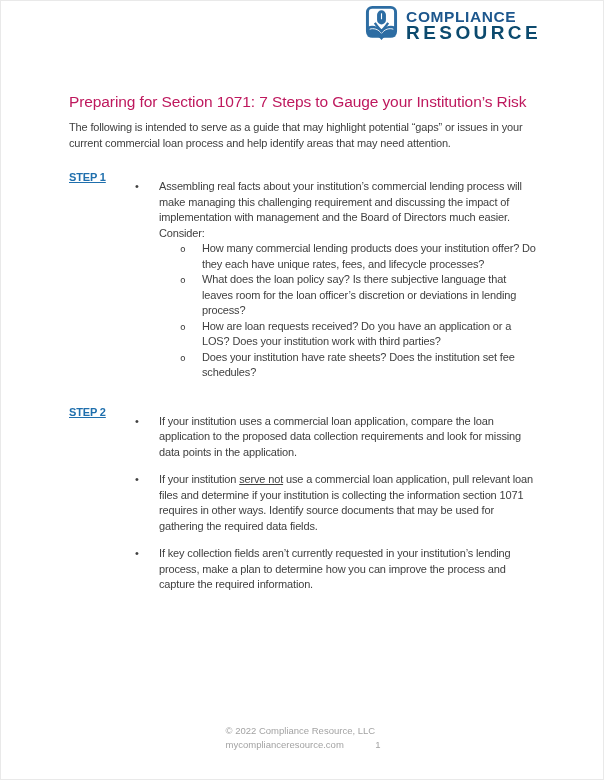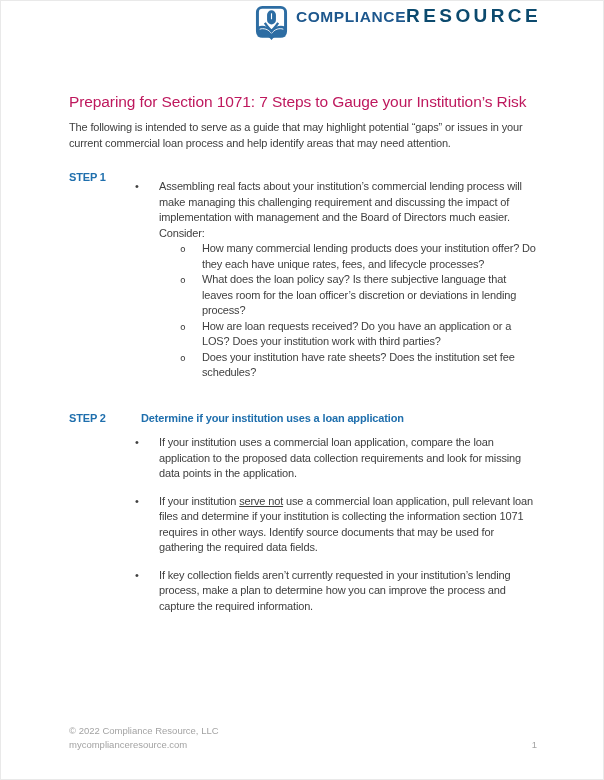--- a/index.html
+++ b/index.html
@@ -15,58 +15,58 @@
     font-size: 11px;
     letter-spacing: -0.15px;
     line-height: 15.5px;
     overflow: hidden;
   }
   .content { padding: 24px 66px 0 68px; }
 
   
   .hdr { display: flex; justify-content: flex-end; padding: 3px 62px 0 0; }
   .logo { display: flex; align-items: flex-start; gap: 6px; }
-  .logo-text { display: flex; flex-direction: row; margin-top: 4px; }
+  .logo-text { display: flex; flex-direction: column; margin-top: 4px; }
   .logo-l1 { color: #1d578d; font-weight: bold; font-size: 15.5px; letter-spacing: 0.6px; line-height: 17px; }
   .logo-l2 { color: #0c4a6e; font-weight: bold; font-size: 19px; letter-spacing: 3.4px; line-height: 15px; }
 
   
   h1.title {
     margin: 18px 0 0 0;
     color: #be185d;
     font-size: 15.5px;
     line-height: 19px;
     font-weight: normal;
     letter-spacing: -0.1px;
   }
 
   p.body-par { margin: 9px 0 0 0; }
 
   
   .step { display: flex; margin-top: 17px; }
-  .step-label { width: 72px; flex: 0 0 72px; color: #1f6fad; font-weight: bold; }
+  .step-label { width: 72px; flex: 0 0 72px; color: #1f6fad; font-weight: bold; text-decoration: underline; }
   .step-content { flex: 1; }
   .step-heading { color: #1f6fad; font-weight: bold; margin: 0; font-size: 11px; line-height: 15.5px; }
 
   ul.l1 { list-style: none; margin: 9px 0 0 0; padding: 0; }
   ul.l1 > li { display: flex; margin: 0 0 12px -6px; }
   ul.l1 > li:last-child { margin-bottom: 0; }
   .b-marker { flex: 0 0 24px; text-align: left; font-size: 11px; }
 
   ul.l2 { list-style: none; margin: 0 0 0 39px; padding: 0; }
   ul.l2 > li { display: flex; }
   .o-marker { flex: 0 0 22px; font-family: "DejaVu Sans Mono", monospace; font-size: 9.5px; line-height: 15.5px; }
 
   .u { text-decoration: underline; }
 
   
   .footer {
     position: absolute;
     left: 68px; right: 66px; bottom: 28px;
-    display: flex; justify-content: space-between; align-items: flex-end;
+    display: flex; justify-content: center; align-items: flex-end;
     color: #a3a3a3; font-size: 9.5px; line-height: 13.5px; letter-spacing: 0;
   }
 </style>
 </head>
 <body>
 
 <div class="page">
 
   <div class="hdr">
     <div class="logo">
@@ -115,24 +115,23 @@
             <div>How are loan requests received? Do you have an application or a LOS? Does your institution work with third parties?</div>
           </li>
           <li>
             <span class="o-marker">o</span>
             <div>Does your institution have rate sheets? Does the institution set fee schedules?</div>
           </li>
         </ul>
       </div>
     </section>
 
-    <section class="step" style="margin-top:30px">
+    <section class="step" style="margin-top:24px">
       <div class="step-label">STEP 2</div>
       <div class="step-content">
-        <h2 class="step-heading">Determine if your institution uses a loan application</h2>
         <ul class="l1">
           <li>
             <span class="b-marker">•</span>
             <div class="li-text">If your institution uses a commercial loan application, compare the loan application to the proposed data collection requirements and look for missing data points in the application.</div>
           </li>
           <li>
             <span class="b-marker">•</span>
             <div class="li-text"><span>If your institution </span><span class="u">serve not</span><span> use a commercial loan application, pull relevant loan files and determine if your institution is collecting the information section 1071 requires in other ways.  Identify source documents that may be used for gathering the required data fields.</span></div>
           </li>
           <li>

